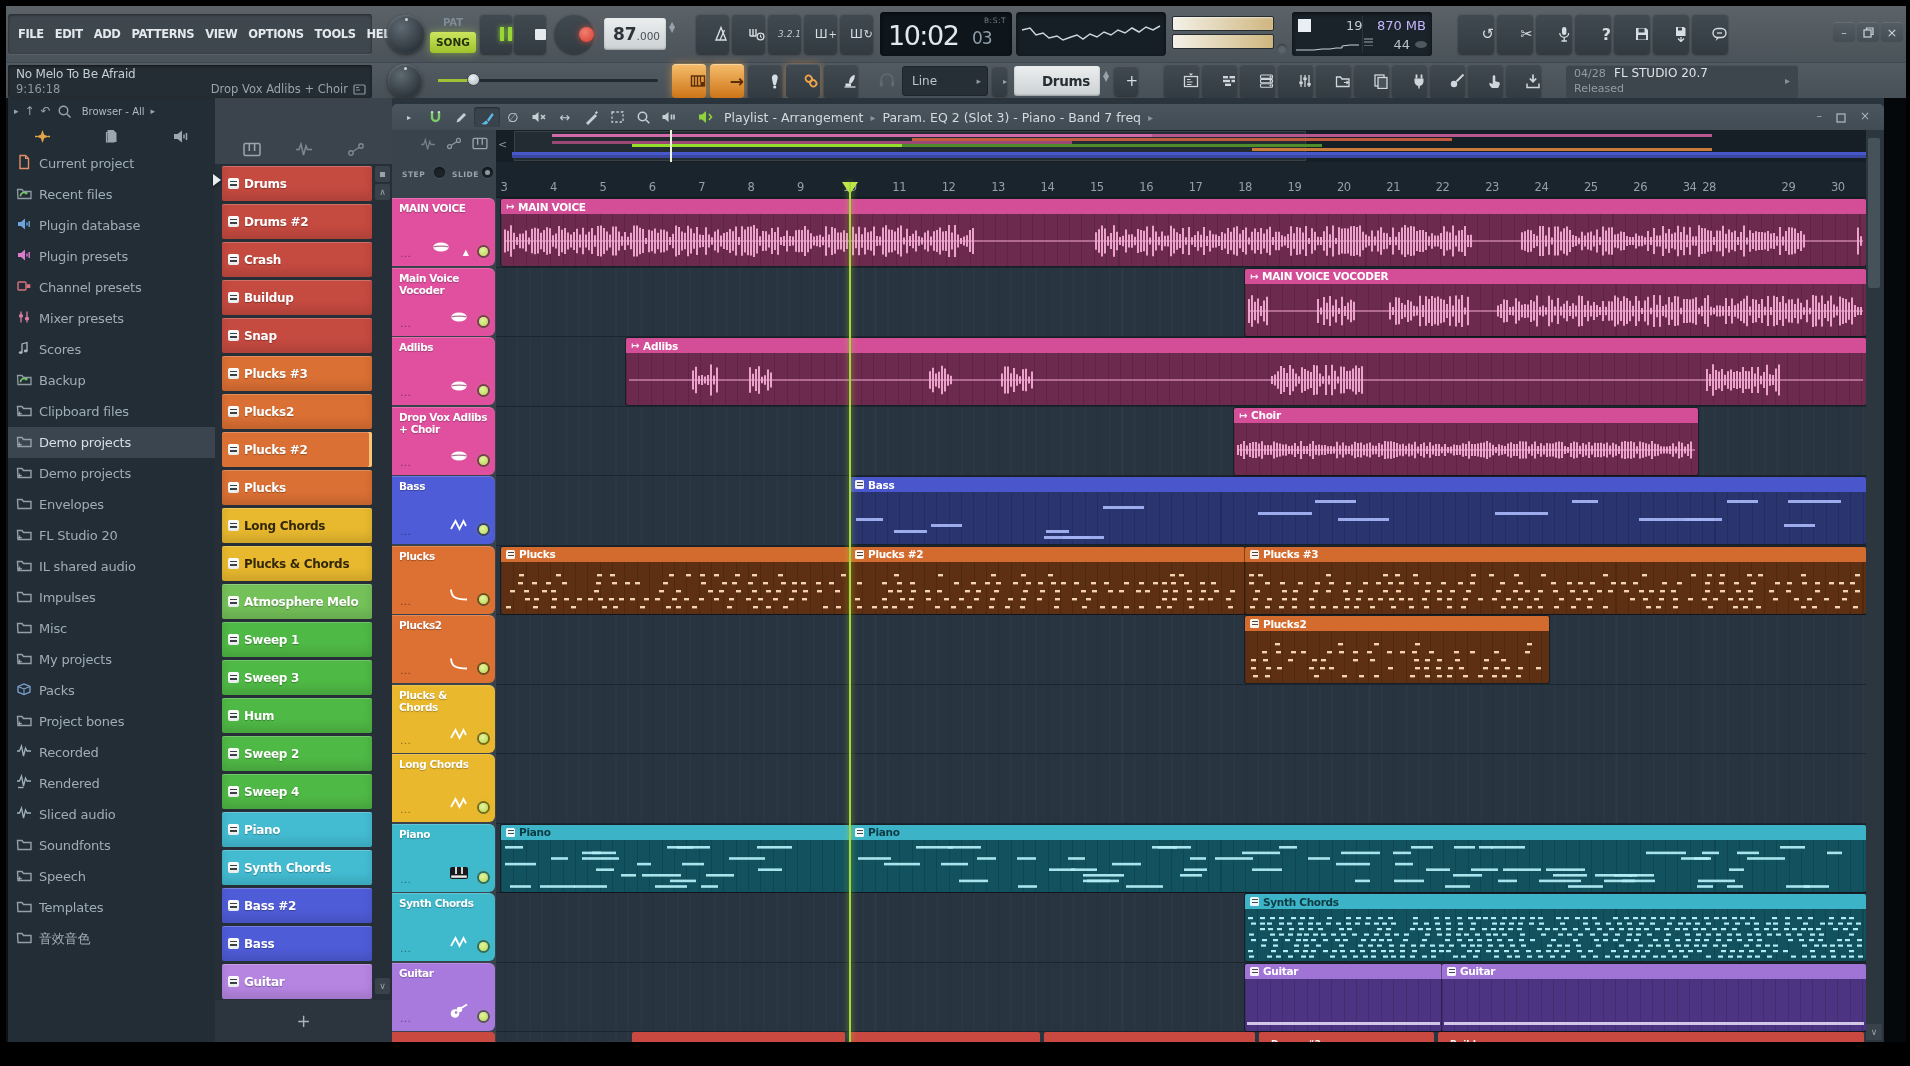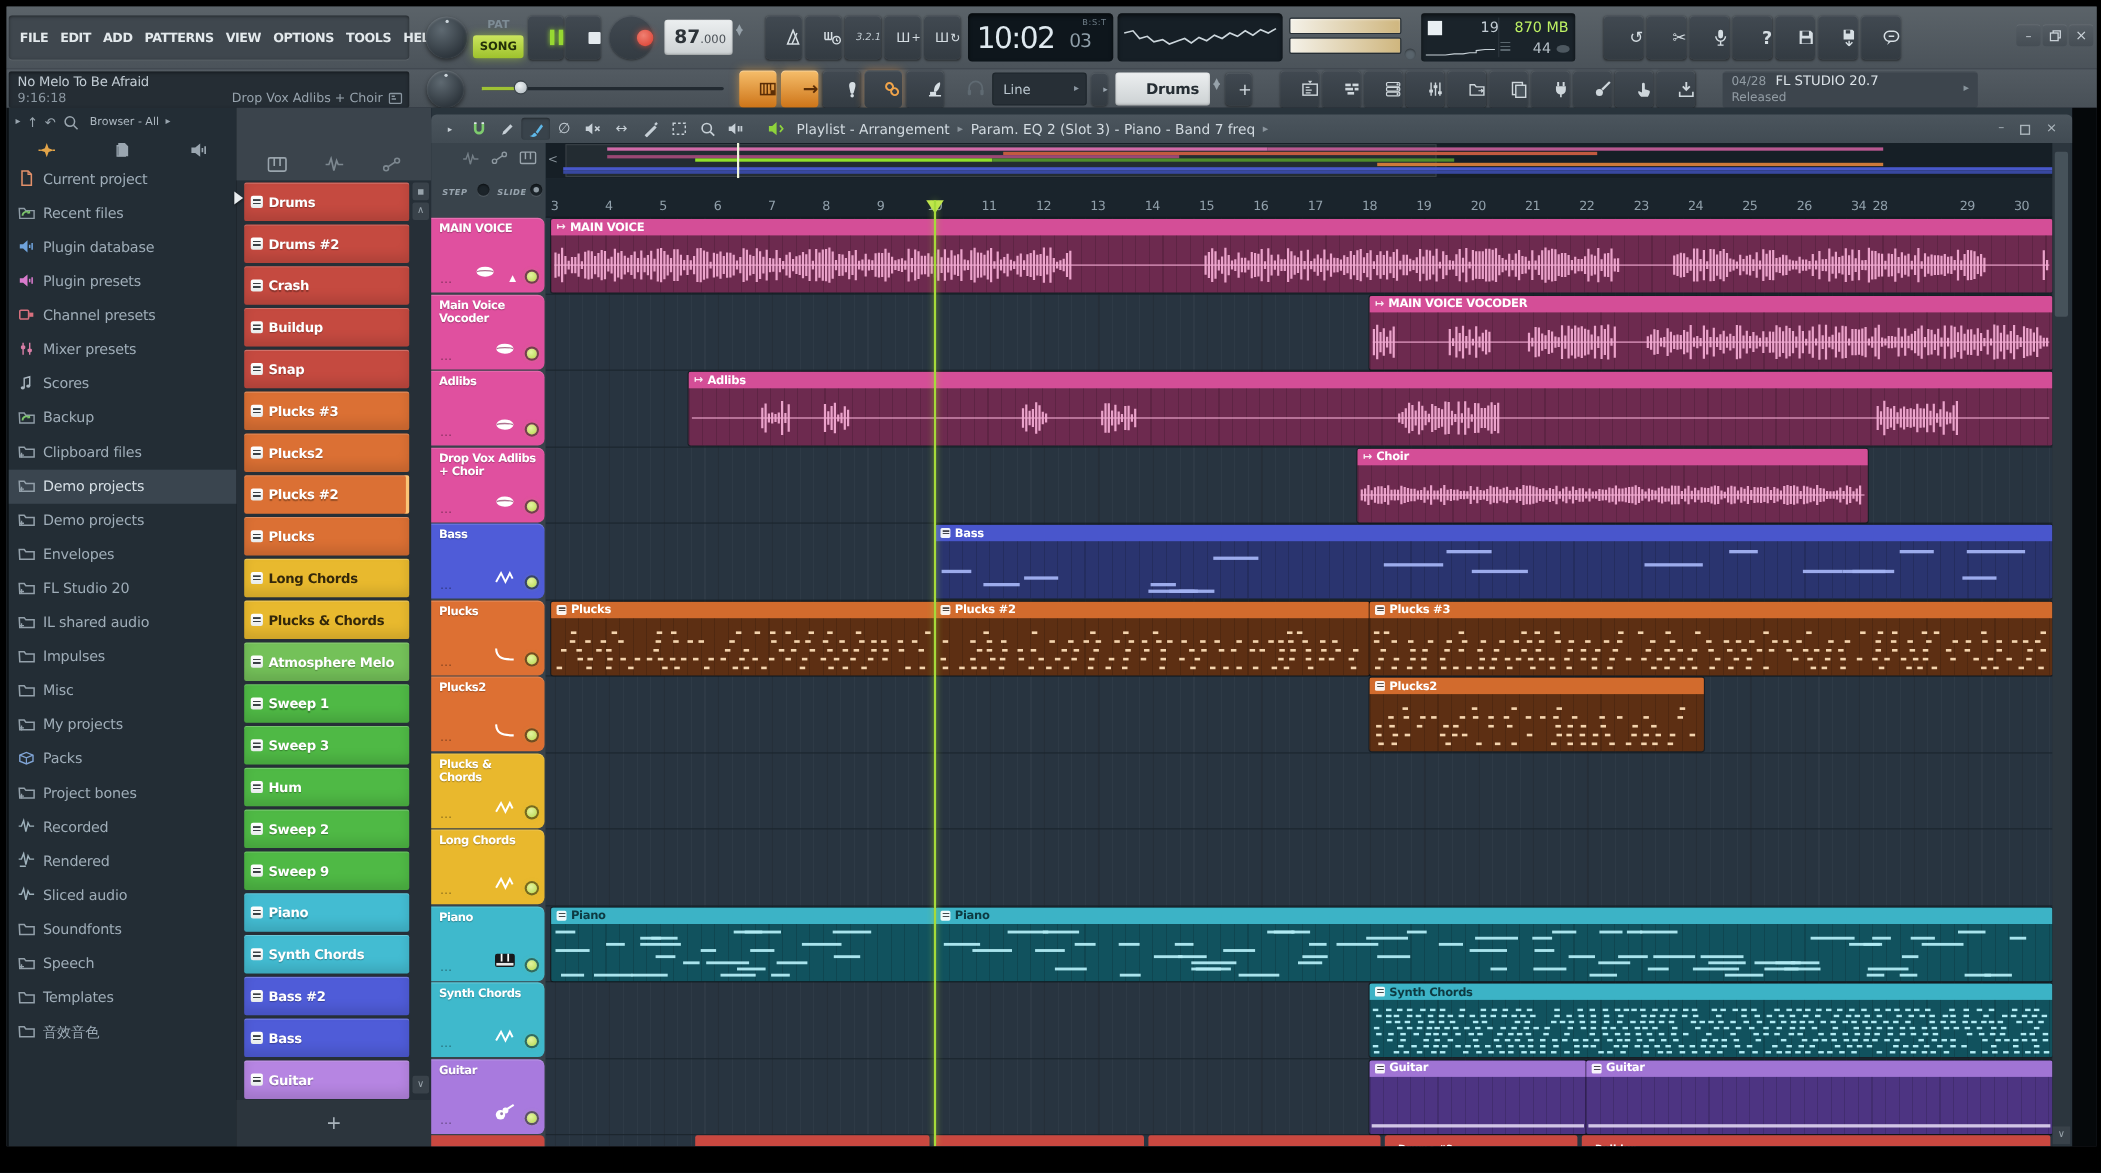--- a/index.html
+++ b/index.html
@@ -169,21 +169,21 @@
 
     <div class="abs" style="left:1166px;top:10px;width:102px;height:36px;">
       <div style="height:15px;background:linear-gradient(90deg,#f4f1e8,#cfb67e);border:1px solid #262e34;border-radius:2px;box-shadow:inset 0 1px 2px rgba(255,255,255,.5);"></div>
       <div style="height:15px;margin-top:3px;background:linear-gradient(90deg,#f4f1e8,#cfb67e);border:1px solid #262e34;border-radius:2px;"></div>
     </div>
     <div class="abs" style="left:1271px;top:38px;width:10px;height:10px;border-radius:50%;background:#59646c;box-shadow:inset 0 1px 2px rgba(0,0,0,.5);"></div>
 
     <div class="abs" style="left:1286px;top:6px;width:140px;height:44px;background:#1a232a;border-radius:3px;box-shadow:inset 0 2px 4px rgba(0,0,0,.55);">
       <span style="position:absolute;left:6px;top:7px;width:13px;height:13px;background:#e9eff3;"></span>
       <span style="position:absolute;left:54px;top:6px;font-size:13px;color:#c2ccd4;">19</span>
-      <span style="position:absolute;right:6px;top:6px;font-size:13px;color:#bef264;">870 MB</span>
+      <span style="position:absolute;right:6px;top:6px;font-size:13px;color:#c4b5fd;">870 MB</span>
       <span style="position:absolute;right:22px;bottom:4px;font-size:13px;color:#b6c0c8;">44</span>
       <span style="position:absolute;right:5px;bottom:8px;width:12px;height:7px;border-radius:50%;background:#4d5860;"></span>
       <span style="position:absolute;left:72px;top:26px;width:9px;height:9px;background:repeating-linear-gradient(#5a666e 0 1.5px,transparent 1.5px 3.5px);"></span>
       <svg style="position:absolute;left:4px;bottom:3px;" width="64" height="13" viewBox="0 0 64 13">
         <polyline points="0,10 18,10 26,9 34,9 40,8 46,8 46,6 54,5 63,5" fill="none" stroke="#c8d2d8" stroke-width="1"></polyline>
       </svg>
       <span style="position:absolute;left:50%;top:4px;bottom:4px;width:1px;background:#2c363e;"></span>
     </div>
 
     <div class="sqbtn" style="left:1452px;top:8px;width:36px;height:40px;">
@@ -670,21 +670,21 @@
           <div class="pitem" style="top: 600px; background: linear-gradient(rgb(79, 185, 69), rgb(79, 185, 69));">
             <i class="pico"></i>
             <span>Hum</span>
           </div>
           <div class="pitem" style="top: 638px; background: linear-gradient(rgb(79, 185, 69), rgb(79, 185, 69));">
             <i class="pico"></i>
             <span>Sweep 2</span>
           </div>
           <div class="pitem" style="top: 676px; background: linear-gradient(rgb(79, 185, 69), rgb(79, 185, 69));">
             <i class="pico"></i>
-            <span>Sweep 9</span>
+            <span>Sweep 4</span>
           </div>
           <div class="pitem" style="top: 714px; background: linear-gradient(rgb(67, 188, 210), rgb(67, 188, 210));">
             <i class="pico"></i>
             <span>Piano</span>
           </div>
           <div class="pitem" style="top: 752px; background: linear-gradient(rgb(67, 188, 210), rgb(67, 188, 210));">
             <i class="pico"></i>
             <span>Synth Chords</span>
           </div>
           <div class="pitem" style="top: 790px; background: linear-gradient(rgb(79, 92, 216), rgb(79, 92, 216));">
@@ -783,21 +783,21 @@
         <span>Param. EQ 2 (Slot 3) - Piano - Band 7 freq</span>
         <span class="crumb-sep">▸</span>
         <span style="position:absolute;right:62px;top:5px;font-size:11px;color:#aab4bb;"><span>–</span></span>
         <span style="position:absolute;right:38px;top:7px;"><svg width="10" height="10" viewBox="0 0 10 10">
               <rect x="1" y="1" width="8" height="8" fill="none" stroke="#aab4bb" stroke-width="1.3"></rect>
             </svg></span>
         <span style="position:absolute;right:14px;top:5px;font-size:12px;color:#aab4bb;"><span>×</span></span>
       </div>
 
       <div id="pl-headcol">
-        <div style="position:absolute;left:0;top:0;width:104px;height:68px;font-style:italic;">
+        <div style="position:absolute;left:0;top:0;width:104px;height:68px;">
           <svg style="position:absolute;left:28px;top:8px;" width="16" height="13" viewBox="0 0 18 15">
               <path d="M1 7.5h3l2-5.5 2.5 11 2.5-9 1.5 3.5H17" fill="none" stroke="#737e86" stroke-width="1.5"></path>
             </svg>
           <svg style="position:absolute;left:54px;top:6px;" width="16" height="15" viewBox="0 0 18 15">
               <circle cx="4" cy="11" r="2.2" fill="none" stroke="#8d98a0" stroke-width="1.4"></circle>
               <circle cx="14" cy="4" r="2.2" fill="none" stroke="#8d98a0" stroke-width="1.4"></circle>
               <path d="M6 9.5l6-4" stroke="#8d98a0" stroke-width="1.4"></path>
             </svg>
           <svg style="position:absolute;left:80px;top:7px;" width="16" height="13" viewBox="0 0 18 15">
               <rect x="1" y="1.5" width="16" height="12" rx="1.5" fill="none" stroke="#9aa5ad" stroke-width="1.5"></rect>

